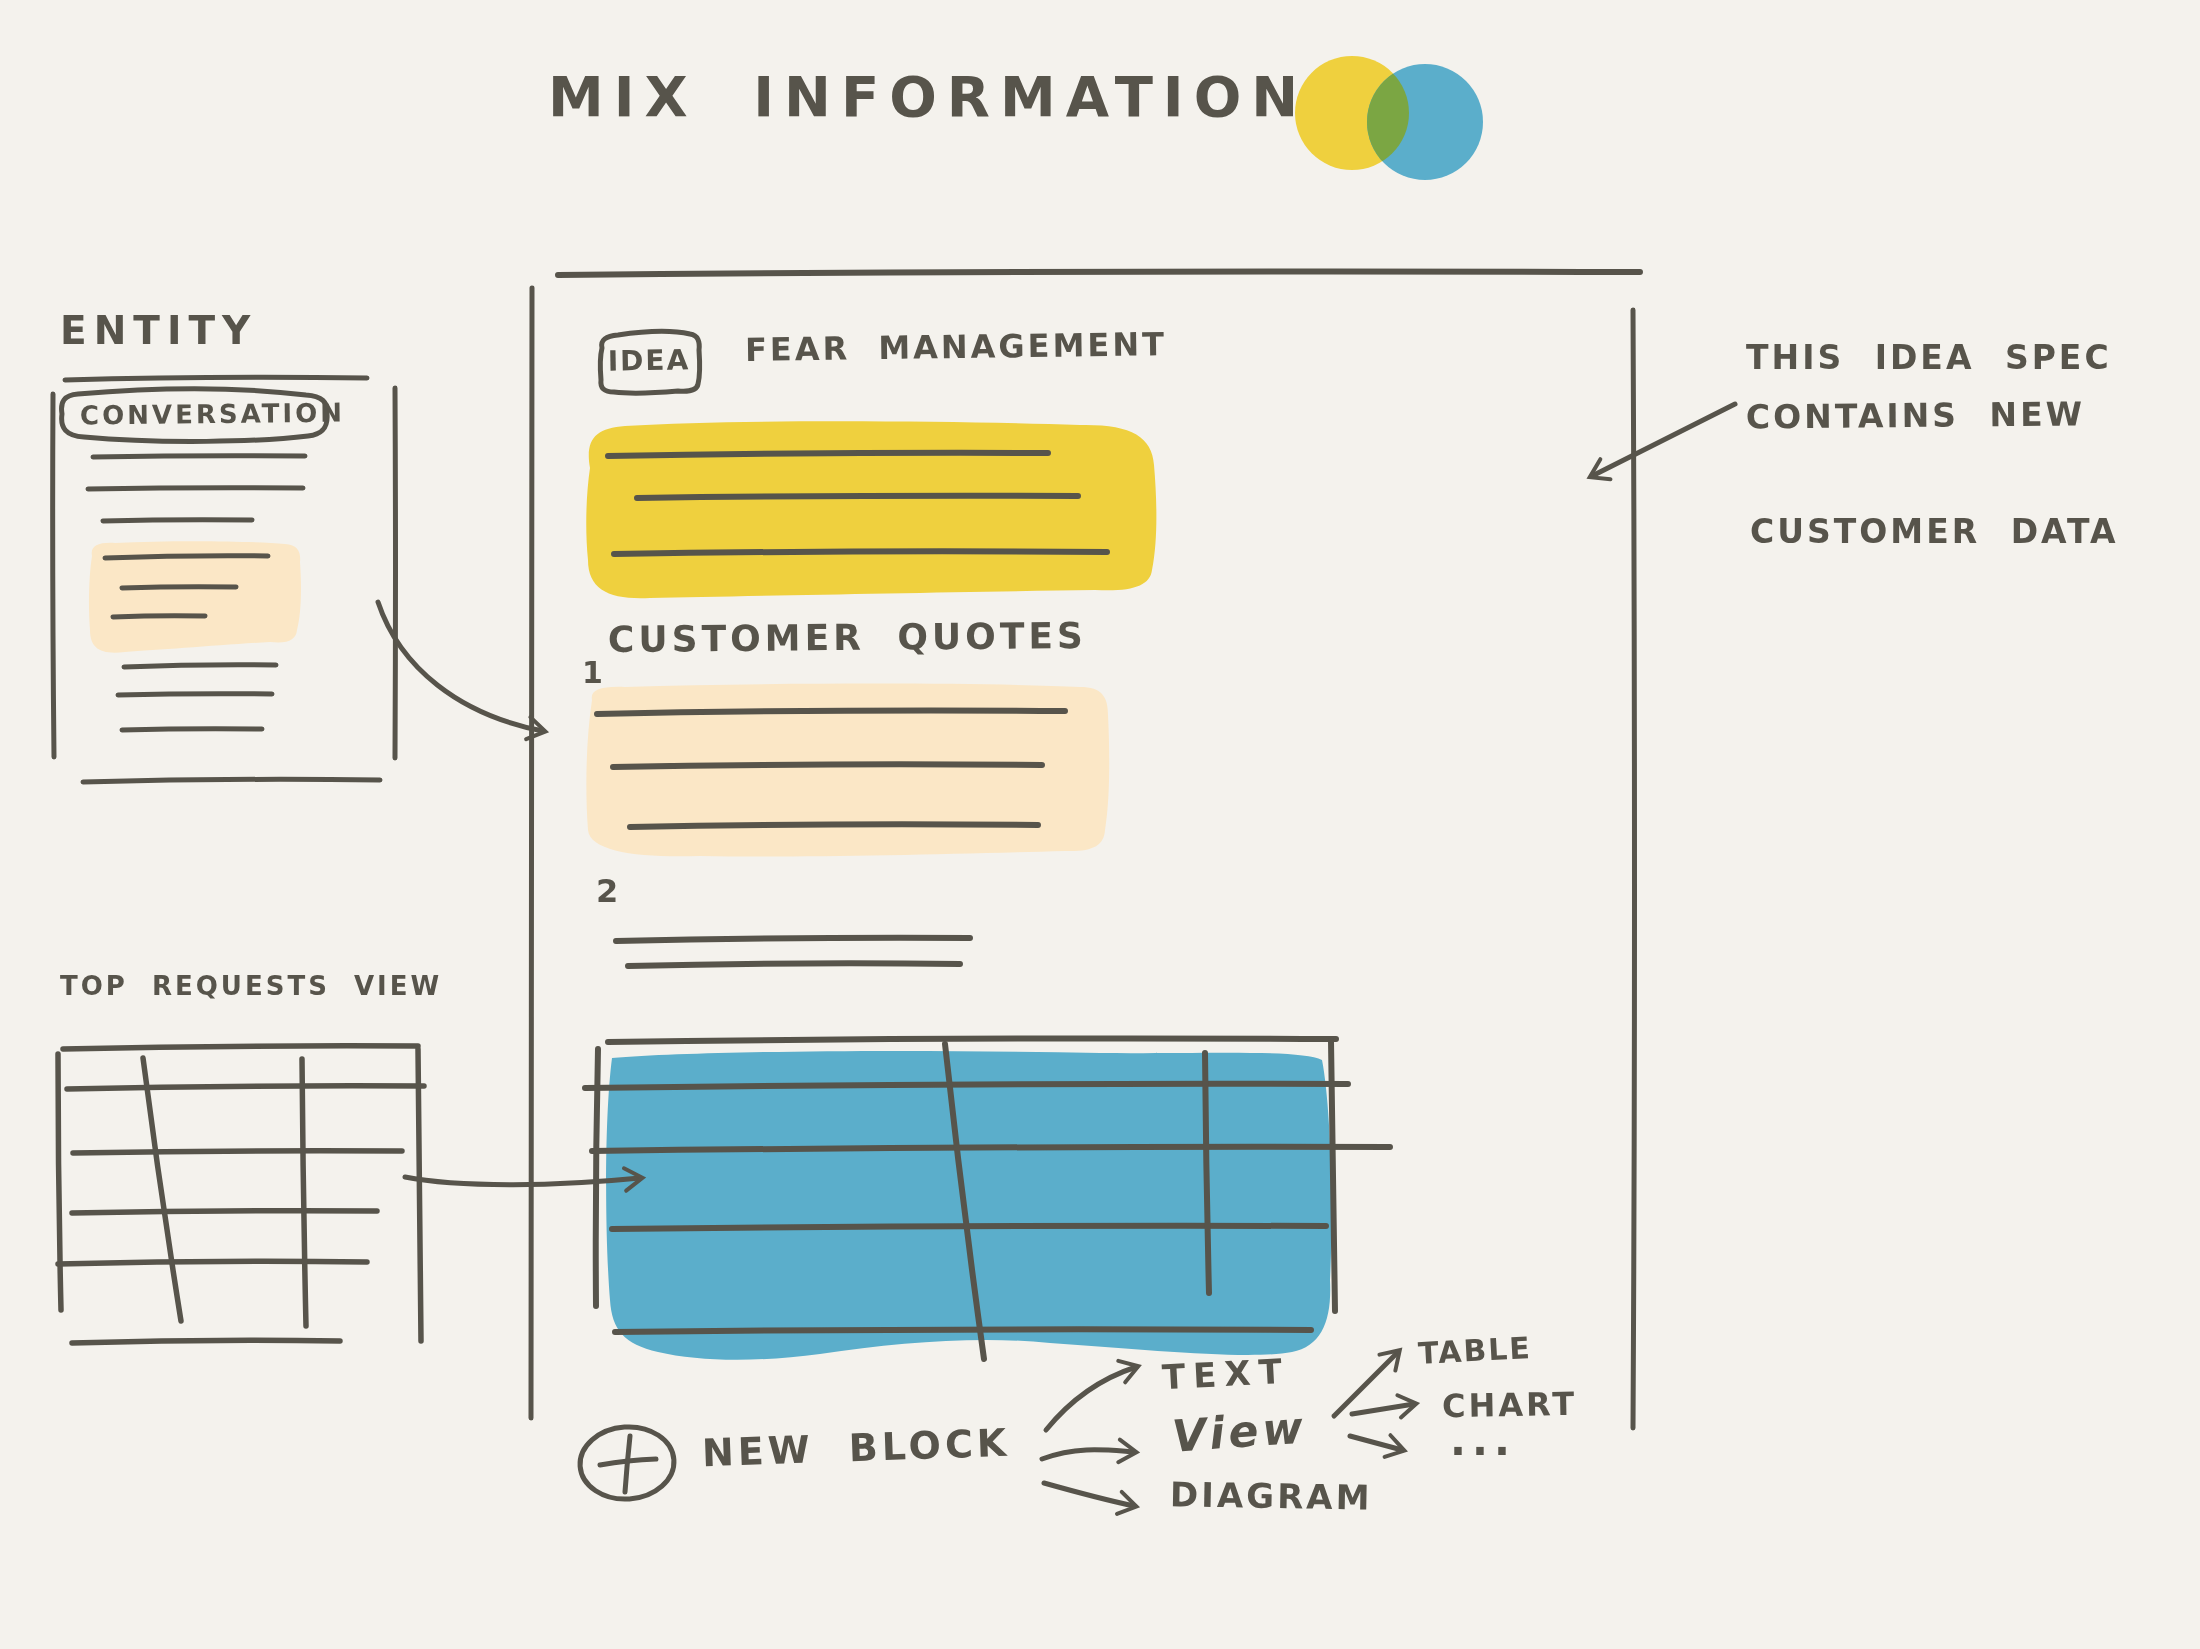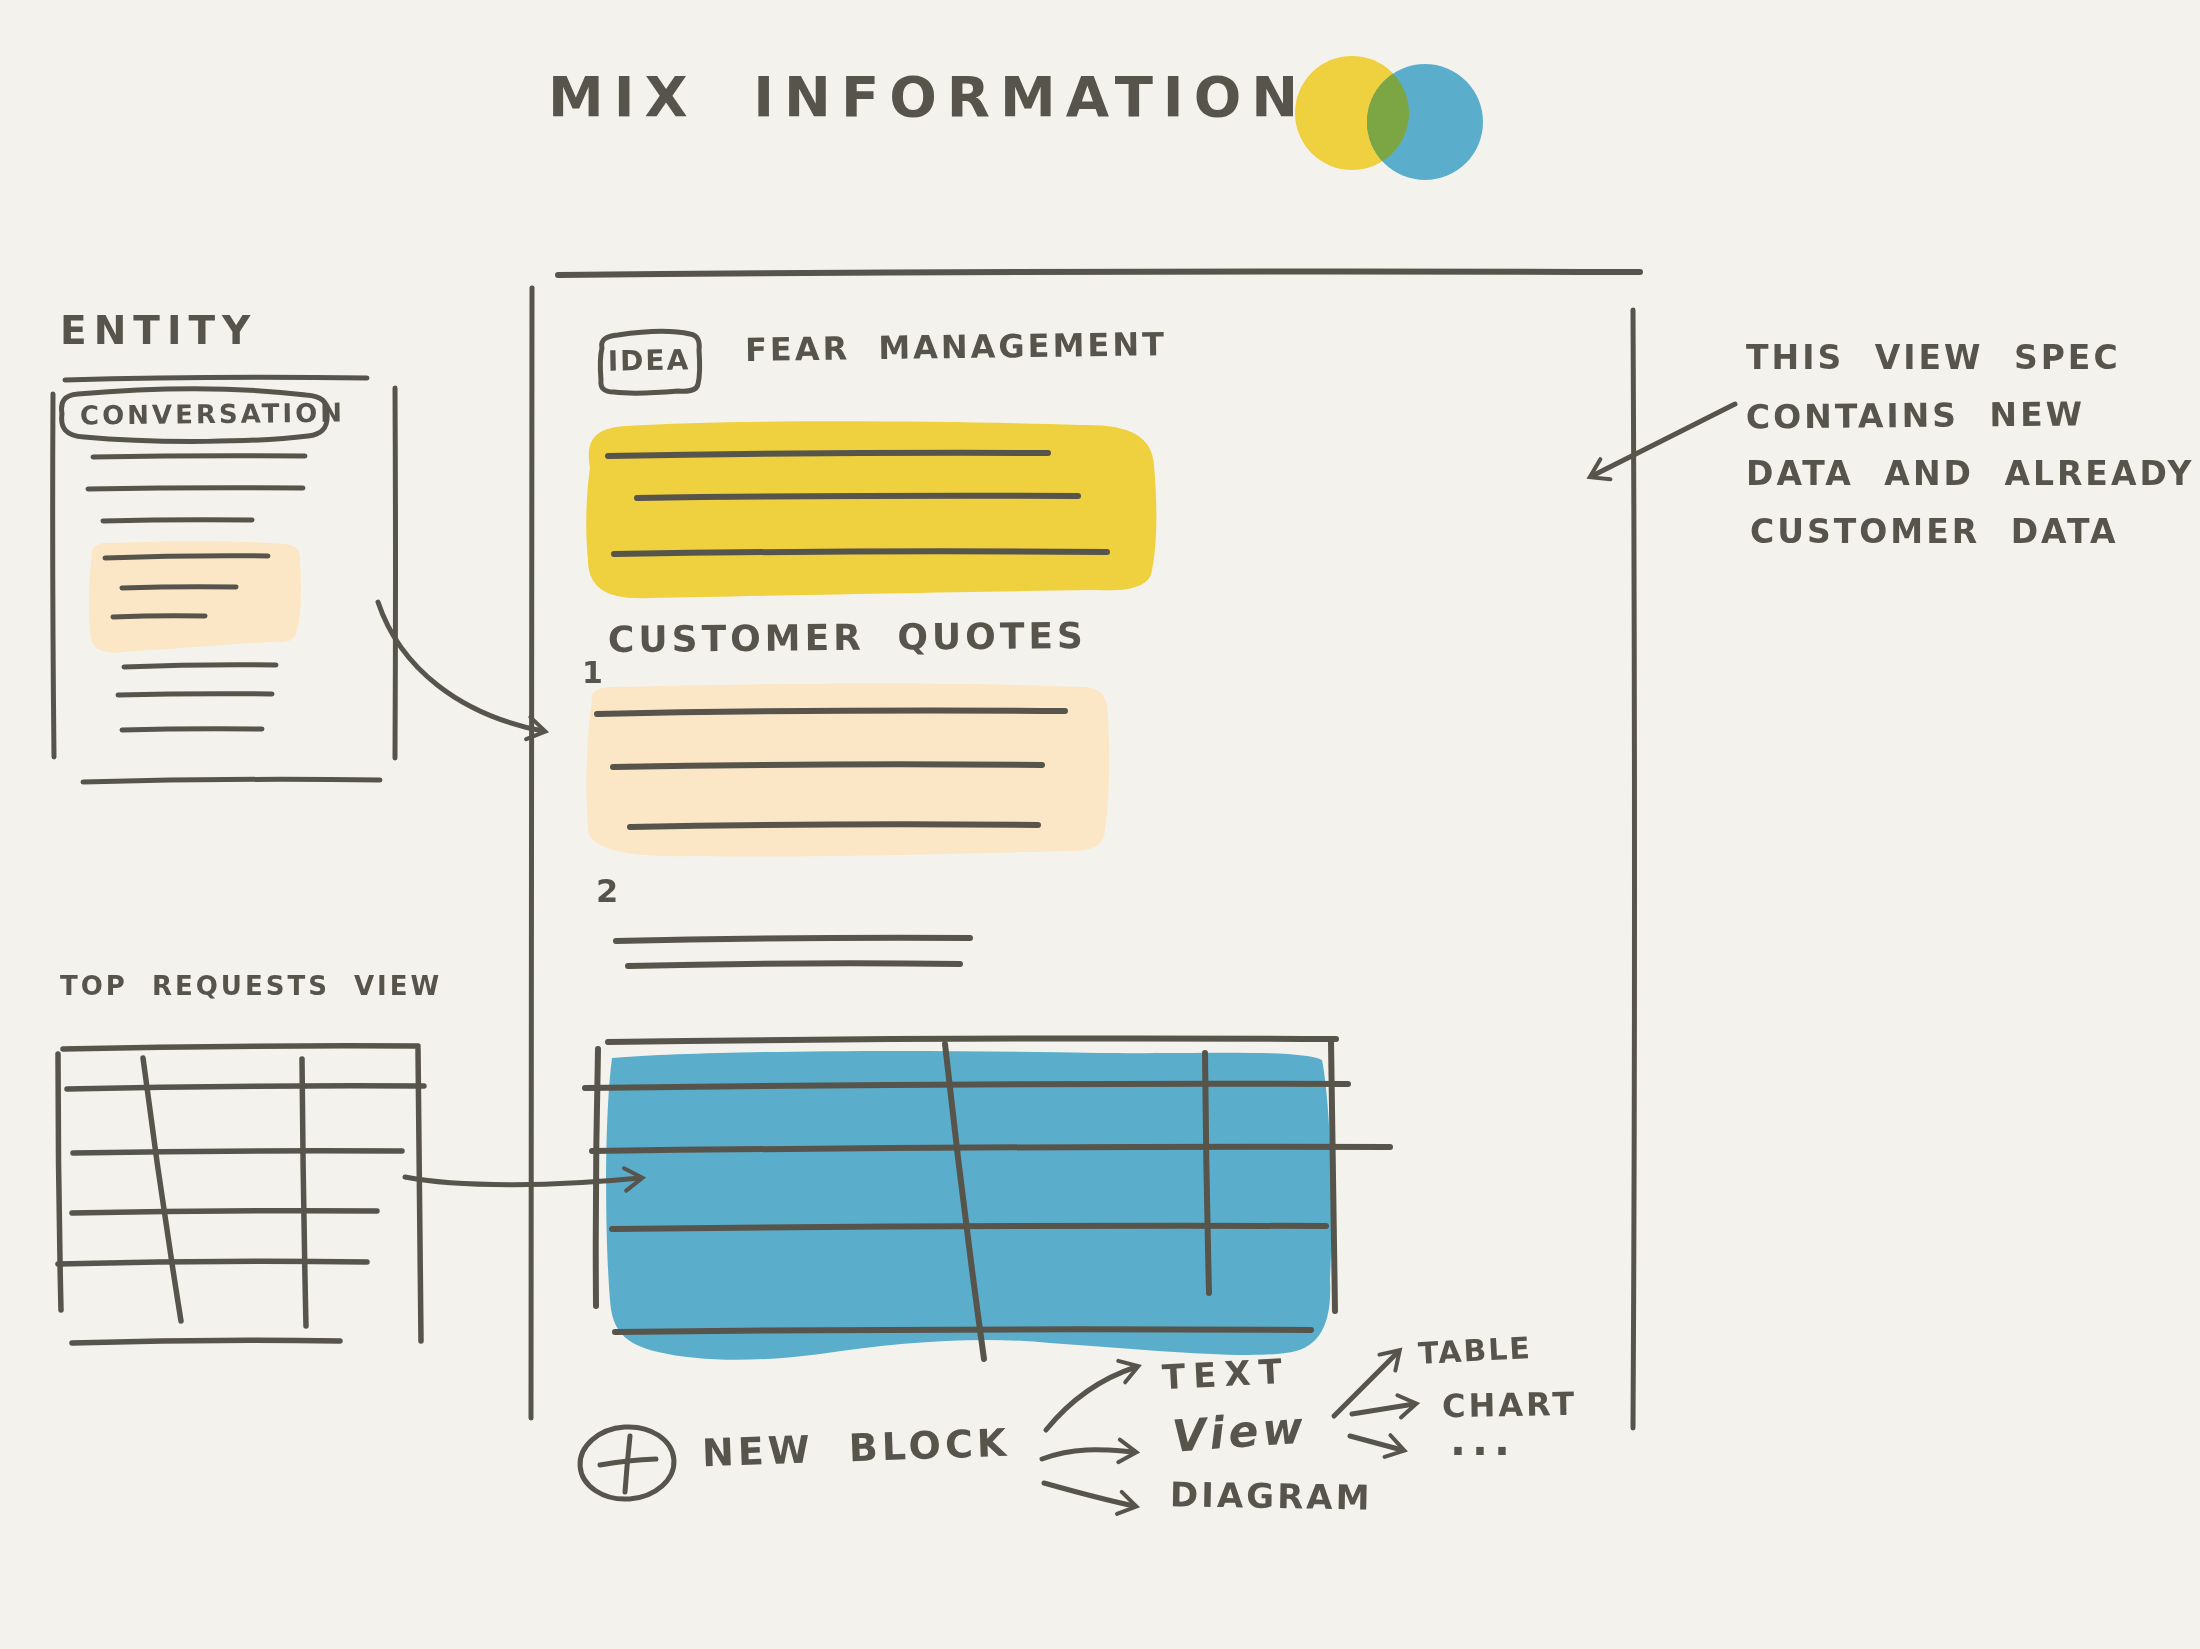--- a/index.html
+++ b/index.html
@@ -163,23 +163,22 @@
 
   <div class="txt idea-badge-label">IDEA</div>
   <div class="txt idea-title">FEAR MANAGEMENT</div>
 
   <div class="txt quotes-heading">CUSTOMER QUOTES</div>
   <div class="txt q1">1</div>
   <div class="txt q2">2</div>
 
   <div class="txt view-label">TOP REQUESTS VIEW</div>
 
-  <div class="txt note-line nl0">THIS VIEW SPEC</div>
+  <div class="txt note-line nl0">THIS IDEA SPEC</div>
   <div class="txt note-line nl1">CONTAINS NEW</div>
-  <div class="txt note-line nl2">DATA AND ALREADY</div>
   <div class="txt note-line nl3">CUSTOMER DATA</div>
 
   <div class="txt new-block-label">NEW BLOCK</div>
   <div class="txt opt-text">TEXT</div>
   <div class="txt opt-view">View</div>
   <div class="txt opt-diagram">DIAGRAM</div>
   <div class="txt opt-table">TABLE</div>
   <div class="txt opt-chart">CHART</div>
   <div class="txt opt-ellipsis">...</div>
 

